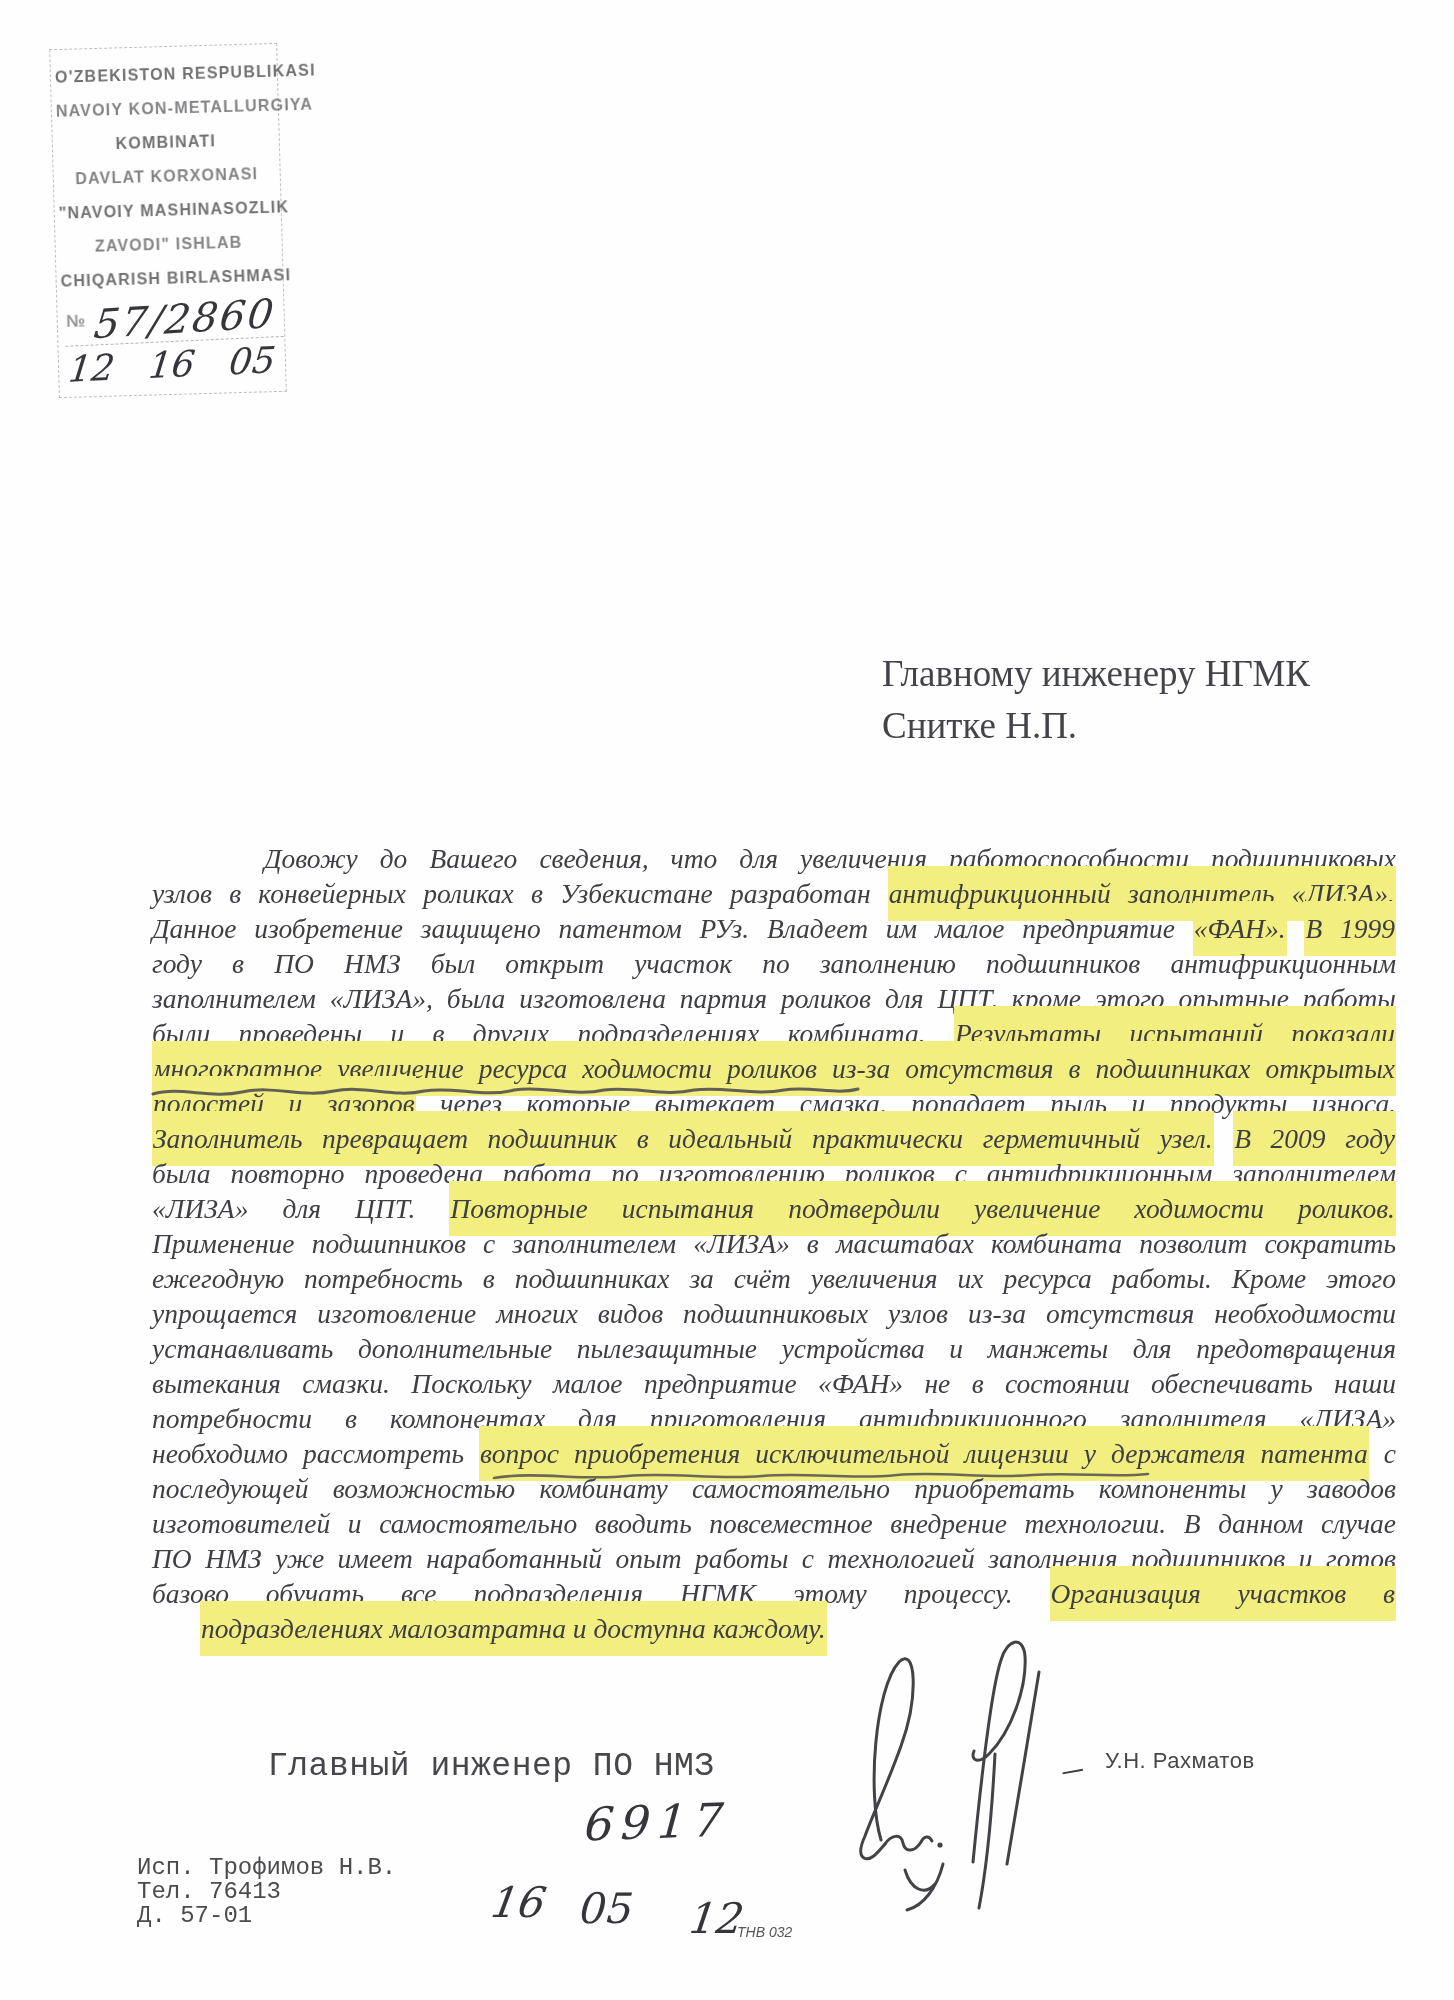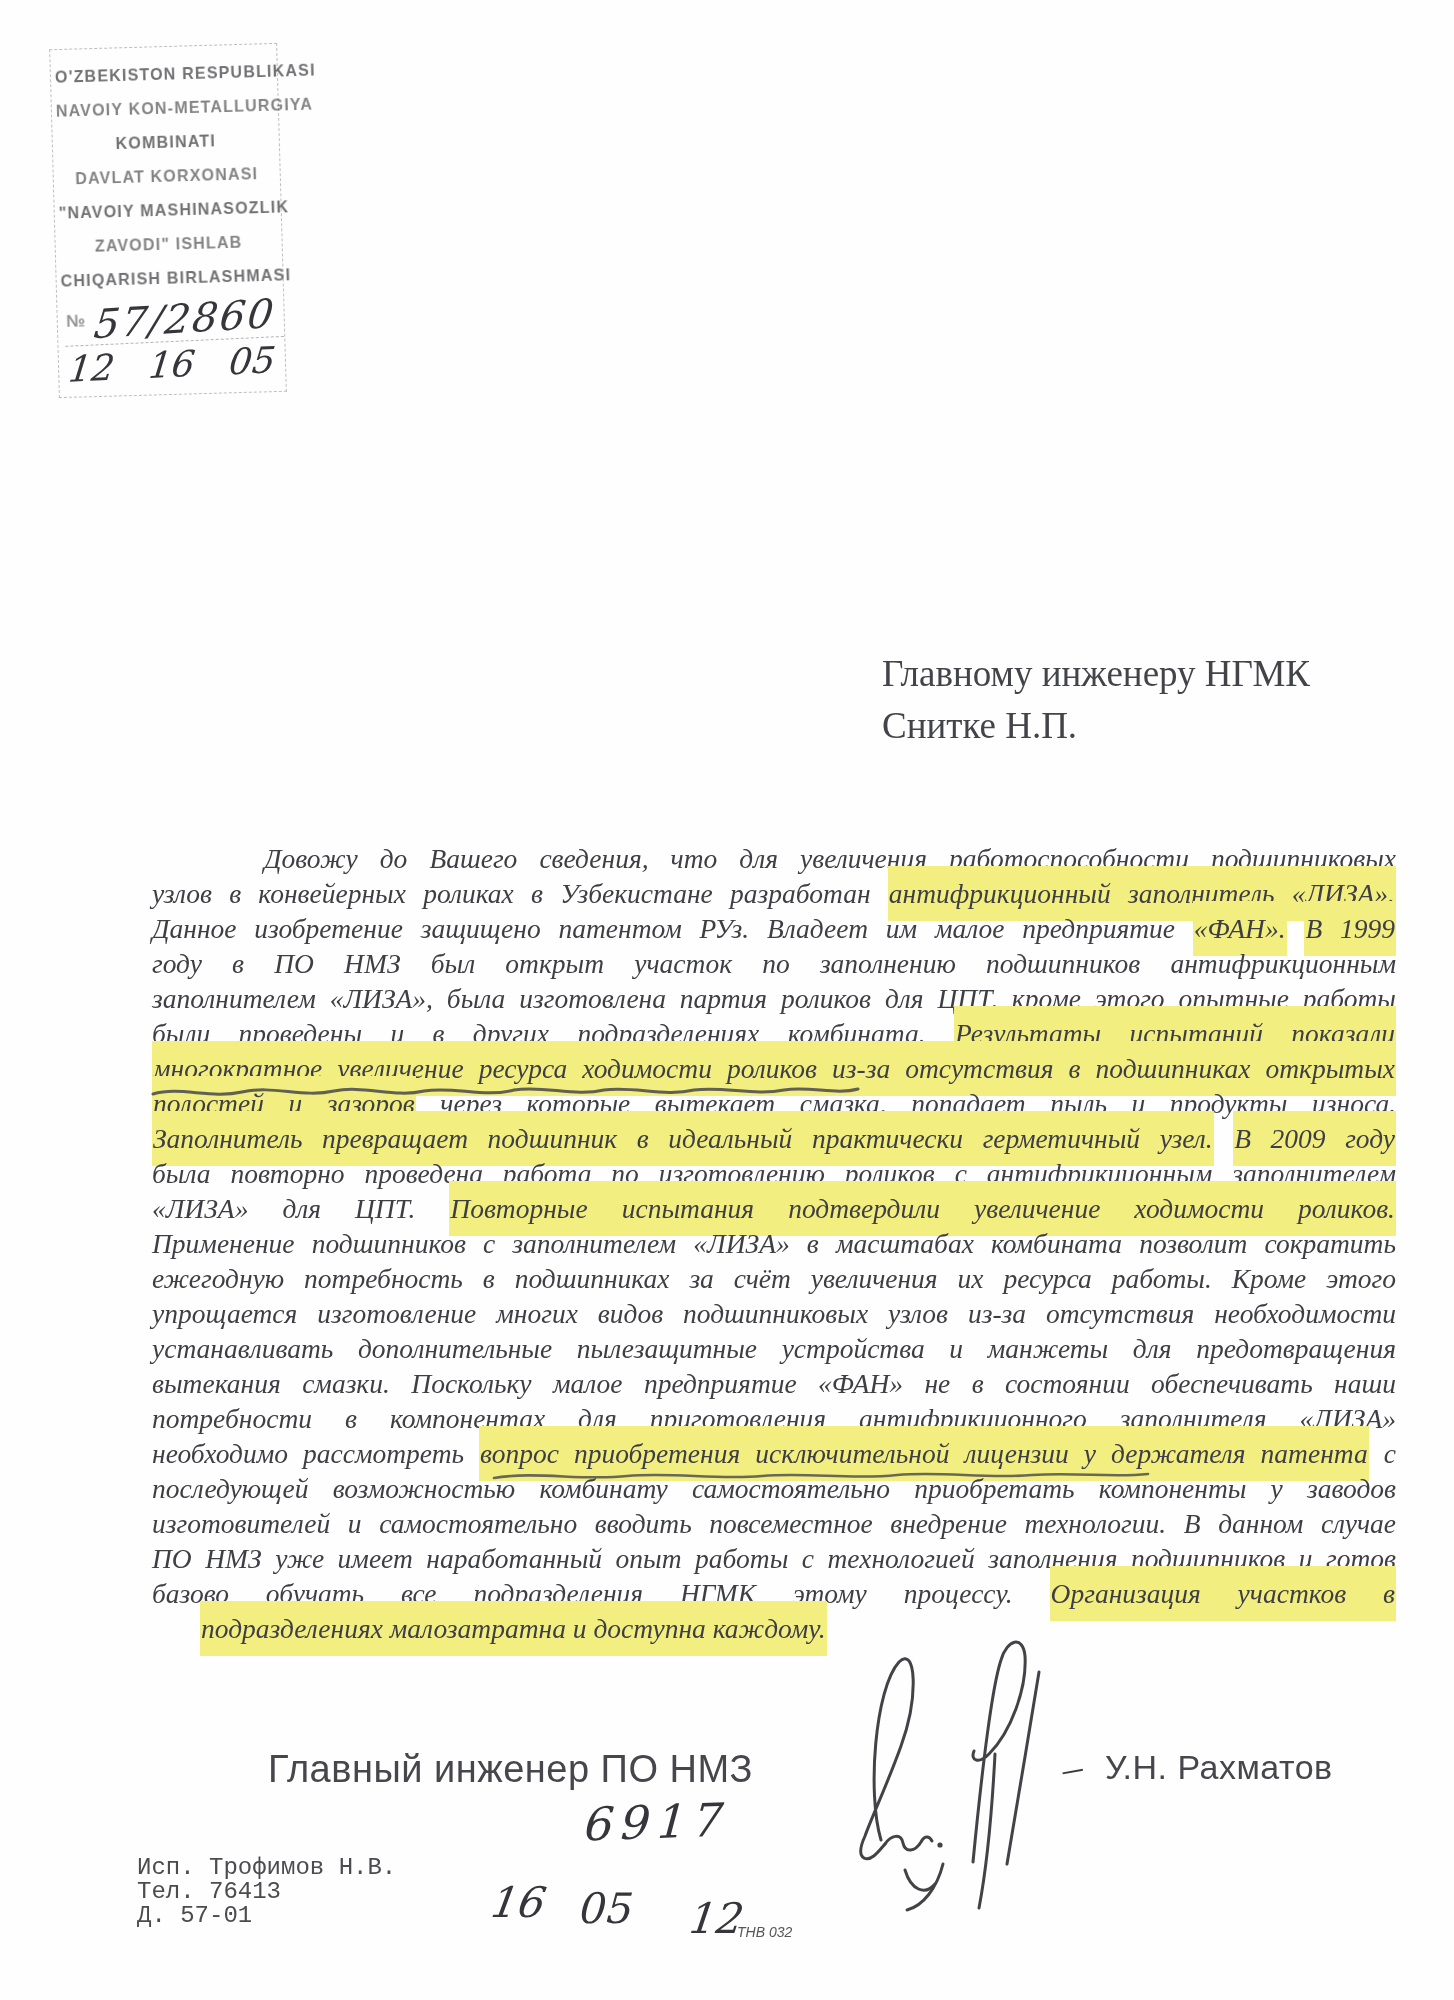--- a/index.html
+++ b/index.html
@@ -63,27 +63,27 @@
     white-space:nowrap;
   }
   .line.indent{text-indent:112px;}
   .line.last{text-align-last:left;margin-left:48px;}
   .hl{background:var(--hl,#f4ee82);padding:12px 1px;}
   
   .pen{position:absolute;pointer-events:none;}
   
   .sig-title{
     position:absolute;left:268px;top:1748px;
-    font-family:Liberation Sans, sans-serif;
-    font-size:38px;letter-spacing:.5px;color:#46464c;
+    font-family:Liberation Mono, monospace;
+    font-size:33px;letter-spacing:.5px;color:#46464c;
   }
   .sig-name{
     position:absolute;left:1105px;top:1748px;
     font-family:"Liberation Sans", sans-serif;
-    font-size:34px;letter-spacing:.5px;color:#46464c;text-align:right;
+    font-size:22px;letter-spacing:.5px;color:#46464c;text-align:right;
   }
   .sig-dash{
     position:absolute;left:1062px;top:1744px;
     font-size:40px;color:#3a3a40;transform:rotate(-10deg);
   }
   .sig-ink{position:absolute;left:775px;top:1612px;}
   
   .hw-number{
     position:absolute;left:585px;top:1795px;
     font-size:46px;letter-spacing:7px;

